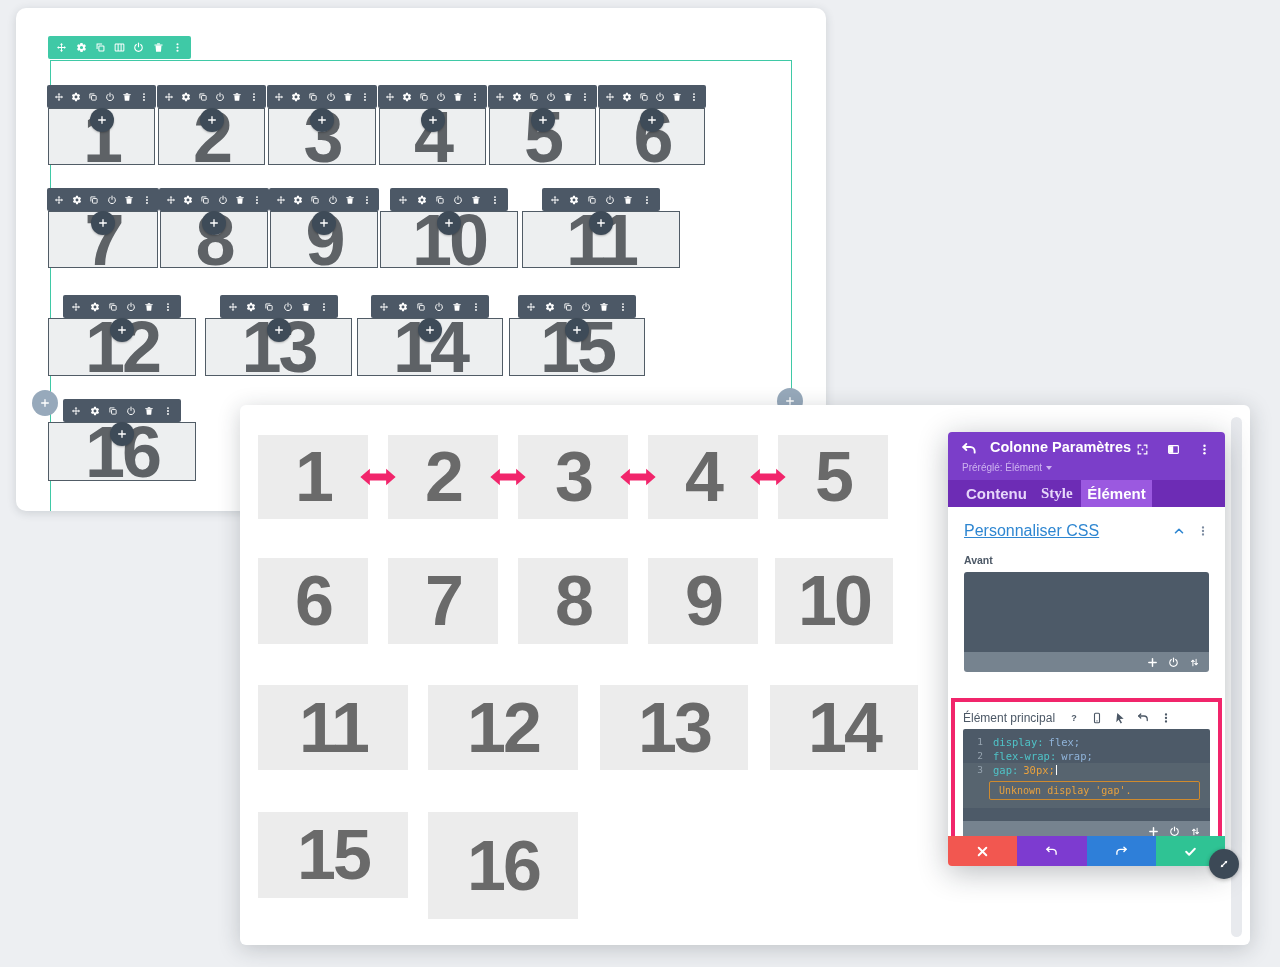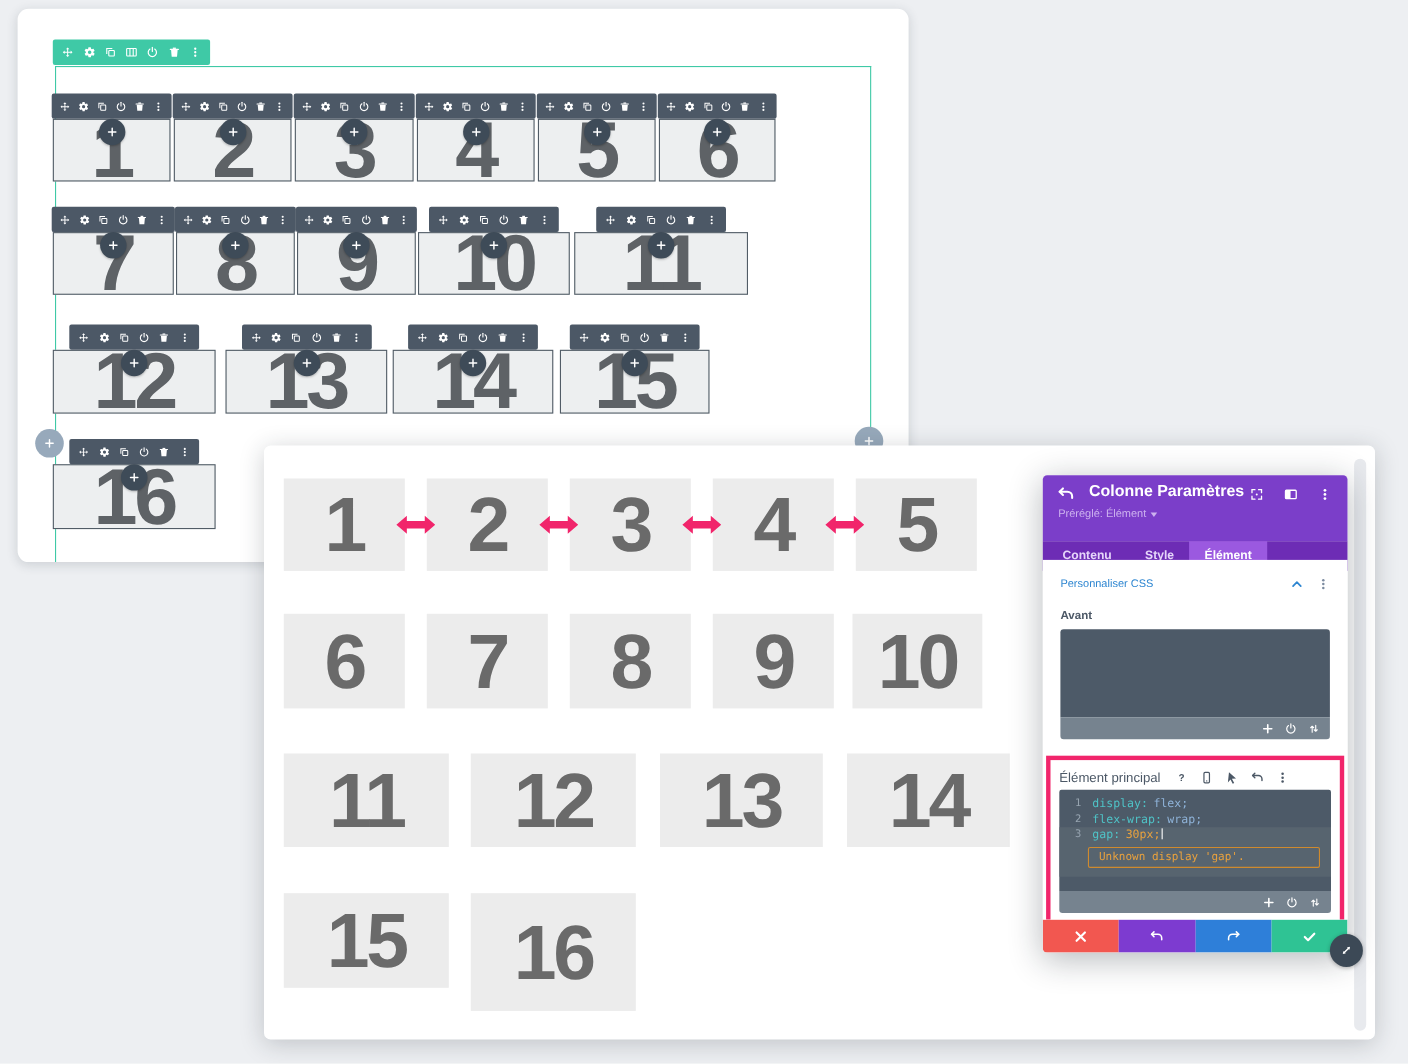--- a/index.html
+++ b/index.html
@@ -39,46 +39,46 @@
   .preview-card{position:absolute;left:240px;top:405px;width:1010px;height:540px;background:#fff;
     border-radius:6px;box-shadow:0 4px 22px rgba(30,40,50,.22);z-index:3;}
   .pv-box{position:absolute;background:var(--preview-box-bg,#ececec);display:flex;align-items:center;
     justify-content:center;font-size:70px;font-weight:bold;color:var(--preview-num,#6a6a6a);letter-spacing:-3px;}
   .gap-arrow{position:absolute;width:38px;height:22px;color:var(--pink,#f1256b);z-index:2;}
   .scroll-strip{position:absolute;left:991px;top:12px;width:11px;height:520px;background:#e8eaee;border-radius:6px;}
 
   
   .panel{position:absolute;left:708px;top:27px;width:277px;height:434px;background:#fff;border-radius:4px;
     box-shadow:0 6px 30px rgba(20,30,40,.30);z-index:4;}
-  .p-header{position:relative;height:60px;background:var(--purple,#7b3ec9);border-radius:4px 4px 0 0;}
+  .p-header{position:relative;height:48px;background:var(--purple,#7b3ec9);border-radius:4px 4px 0 0;}
   .p-back{position:absolute;left:13px;top:9px;width:16px;height:16px;color:#fff;}
   .p-title{position:absolute;left:42px;top:7px;font-size:14.5px;font-weight:bold;color:#fff;}
   .p-preset{position:absolute;left:14px;top:30px;font-size:10px;color:#cdb2ef;display:flex;align-items:center;gap:4px;}
   .caret-down{width:0;height:0;border-left:3.5px solid transparent;border-right:3.5px solid transparent;
     border-top:4px solid #cdb2ef;}
   .p-hicons{position:absolute;right:14px;top:11px;display:flex;gap:18px;}
   .p-hicons .tbi{width:13px;height:13px;}
-  .p-tabs{position:relative;height:27px;background:var(--purple-deep,#6d2cb5);font-size:11px;font-weight:bold;color:#e6d6fa;}
+  .p-tabs{position:relative;height:27px;background:var(--purple-deep,#6d2cb5);font-size:15px;font-weight:bold;color:#e6d6fa;}
   .tab{position:absolute;top:0;line-height:27px;}
   .tab-contenu{left:18px;}
-  .tab-style{left:93px;}
+  .tab-style{left:93px;font-family:Liberation Serif, serif;}
   .tab-avance{left:133px;width:71px;height:27px;text-align:center;background:var(--purple-light,#9b59e0);color:#fff;}
   .p-body{position:absolute;top:77px;bottom:30px;left:0;right:0;background:#fff;padding:0 16px;overflow:hidden;}
   .sec-row{margin-top:13px;display:flex;align-items:center;height:18px;}
-  .sec-title{flex:1;font-size:10px;color:var(--blue-link,#2e86d1);}
+  .sec-title{flex:1;font-size:16px;color:var(--blue-link,#2e86d1);text-decoration:underline;}
   .sec-icons{display:flex;gap:12px;align-items:center;}
   .ic-blue{color:var(--blue-link,#2e86d1);width:12px;height:12px;}
   .ic-gray{color:#7c8ba0;width:12px;height:12px;}
   .avant{margin-top:14px;font-size:10.5px;font-weight:bold;color:#4c5866;height:13px;}
   .cssbox{margin-top:5px;}
   .cssbox-main{height:80px;background:var(--editor-bg,#4d5a68);border-radius:3px 3px 0 0;}
   .cssbar{height:20px;background:var(--bar,#76838f);border-radius:0 0 3px 3px;display:flex;
     justify-content:flex-end;align-items:center;gap:10px;padding-right:9px;}
   .cssbar .tbi{width:11px;height:11px;}
-  .pinkbox{margin:15px -13px 0;border:4px solid var(--pink,#f1256b);background:#fff;padding:5px 8px 8px;}
+  .pinkbox{margin:26px -13px 0;border:4px solid var(--pink,#f1256b);background:#fff;padding:5px 8px 8px;}
   .elp-row{display:flex;align-items:center;gap:11px;height:22px;color:#4c5866;}
   .elp-label{font-size:12px;margin-right:2px;white-space:nowrap;}
   .elp-icons{display:flex;gap:11px;align-items:center;}
   .elp-icons .tbi{width:12px;height:12px;color:#4c5866;}
   .editor{height:86px;background:var(--editor-bg,#4d5a68);border-radius:2px 2px 0 0;overflow:hidden;
     font-family:"DejaVu Sans Mono",monospace;font-size:10.5px;padding-top:6px;}
   .cl{display:flex;height:14px;line-height:14px;}
   .ln{width:14px;text-align:right;margin-left:6px;color:var(--gutter,#97a4b0);font-size:9.5px;}
   .cd{margin-left:10px;white-space:pre;}
   .prop{color:var(--code-teal,#4fc3c7);font-weight:normal;}

